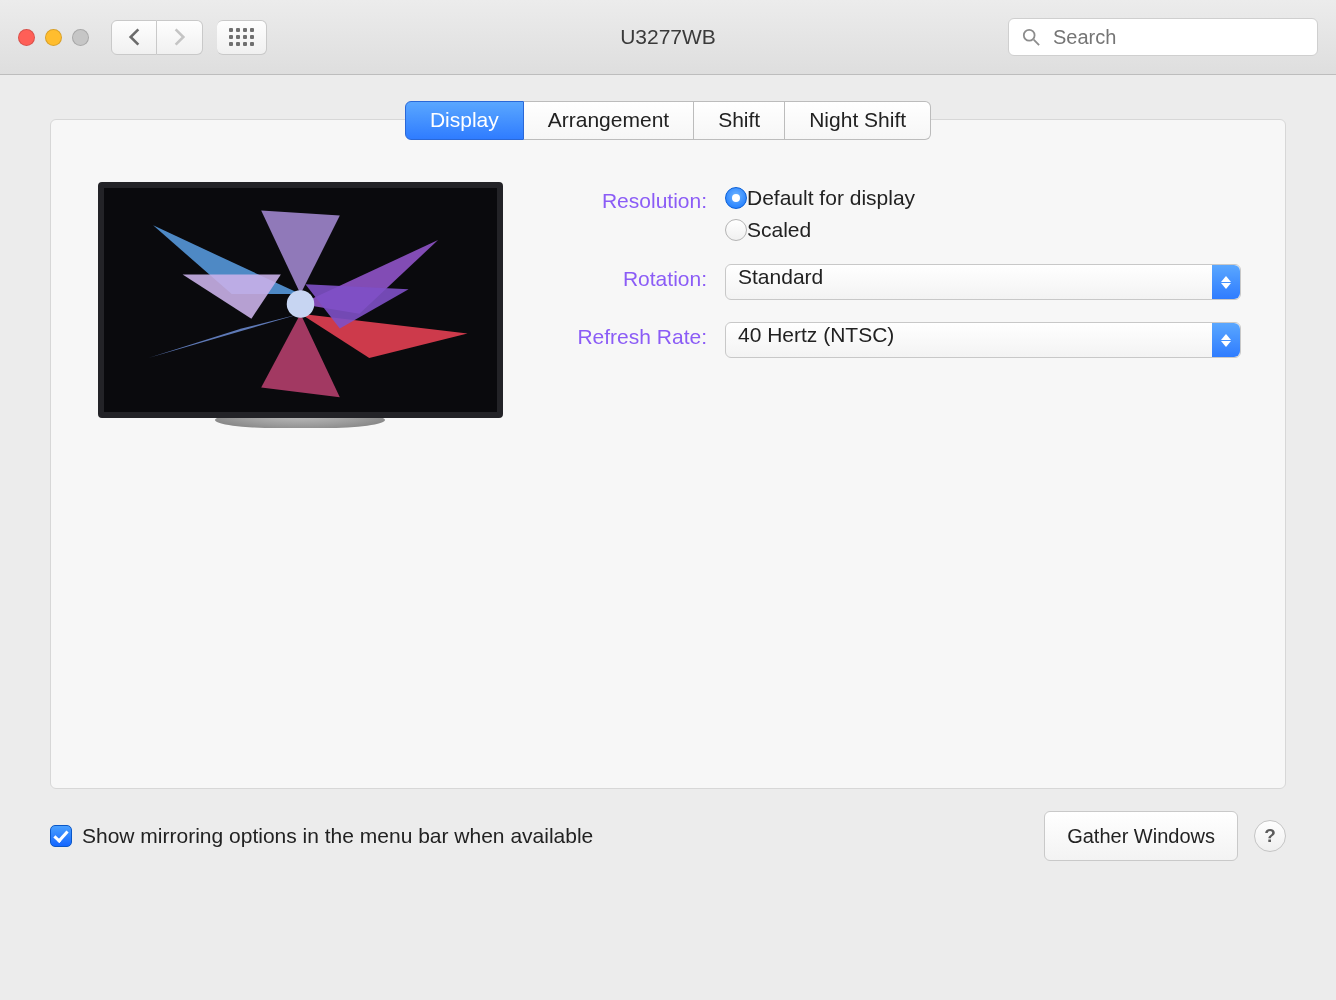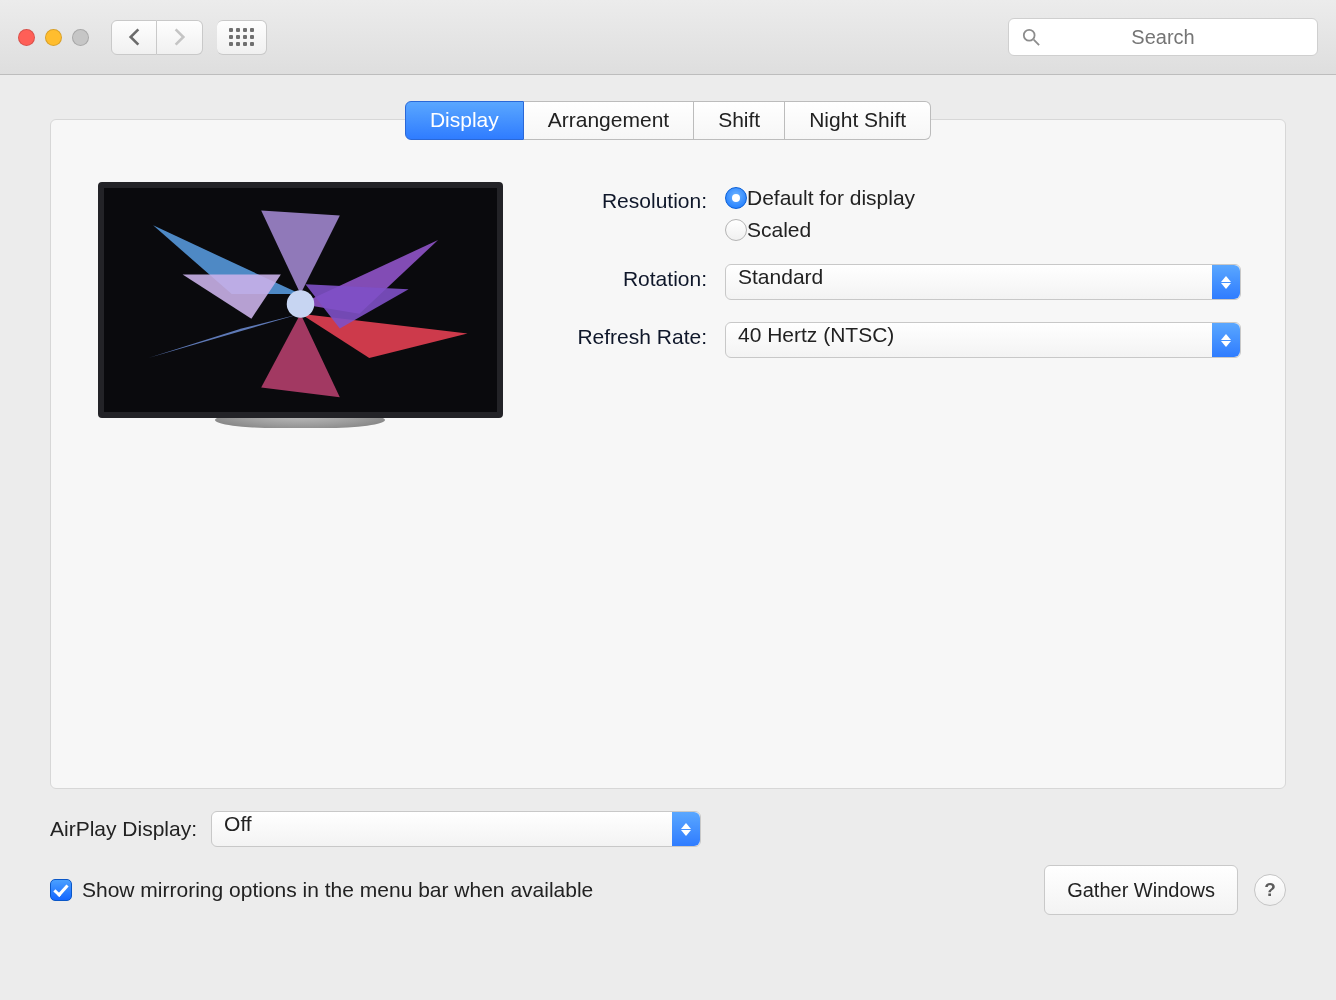--- a/index.html
+++ b/index.html
@@ -42,23 +42,22 @@
   .win-title {
     position: absolute; left: 0; right: 0; text-align: center;
     font-size: 21px; color: #3a3a3a; pointer-events: none; font-weight: 400;
   }
 
   .searchwrap {
     margin-left: auto; position: relative; width: 310px; height: 38px;
   }
   .searchwrap input {
     width: 100%; height: 100%; border-radius: 6px; border: 1px solid #cfcfcf;
-    background: #fff; font-size: 20px; color: #ef4444; 
+    background: #fff; font-size: 20px; color: #ef4444; padding-left: 44px;
     outline: none;
-    text-align: center;
   }
   .searchwrap .mag {
     position: absolute; left: 14px; top: 50%; transform: translateY(-50%);
     color: #8c8c8c;
   }
   .mag svg { width: 18px; height: 18px; display: block; }
 
   
   .content { flex: 1; background: #ececec; padding: 26px 50px; position: relative; }
 
@@ -89,21 +88,21 @@
     width: 405px; height: 236px; background: #0b0b0d;
     border: 6px solid #232327; border-radius: 4px;
     position: relative; overflow: hidden;
   }
   .screen svg { width: 100%; height: 100%; display: block; }
   .stand { width: 170px; height: 16px; background: radial-gradient(ellipse at 50% 0%, #c9c9c9, #9b9b9b 60%, #7a7a7a); border-radius: 50%/70%; margin-top: -6px; }
 
   
   .settings { flex: 1; display: flex; flex-direction: column; gap: 22px; font-size: 21px; padding-top: 4px; }
   .row { display: flex; align-items: flex-start; gap: 18px; }
-  .lbl { width: 172px; text-align: right; padding-top: 3px; color: #0f172a; }
+  .lbl { width: 172px; text-align: right; padding-top: 3px; color: #8b5cf6; }
   .opts { flex: 1; display: flex; flex-direction: column; gap: 8px; }
 
   .radio { display: flex; align-items: center; gap: 0; }
   .rcircle { width: 22px; height: 22px; border-radius: 50%; border: 1px solid #b4b4b4; background: linear-gradient(#fff, #f0f0f0); display: inline-flex; align-items: center; justify-content: center; }
   .rcircle.sel { background: radial-gradient(circle at 50% 40%, #6fb5ff, #1273ff); border-color: #0a5fd6; }
   .rcircle.sel::after { content: ""; width: 8px; height: 8px; border-radius: 50%; background: #fff; }
 
   .select {
     flex: 1; height: 36px; border: 1px solid #c8c8c8; border-radius: 6px;
     background: linear-gradient(#ffffff,#f3f3f3);
@@ -182,20 +181,21 @@
           <i></i>
           <i></i>
           <i></i>
           <i></i>
           <i></i>
           <i></i>
         </span>
     </div>
   </div>
 
+  <div class="win-title">U3277WB</div>
 
   <div class="searchwrap">
     <span class="mag">
       <svg viewBox="0 0 20 20">
           <circle cx="8" cy="8" r="6" fill="none" stroke="#8c8c8c" stroke-width="2"></circle>
           <line x1="13" y1="13" x2="19" y2="19" stroke="#8c8c8c" stroke-width="2"></line>
         </svg>
     </span>
     <input type="text" placeholder="Search" style="">
   </div>
@@ -263,27 +263,20 @@
             <span>40 Hertz (NTSC)</span>
             <span class="arrow"></span>
           </div>
         </div>
 
       </div>
     </div>
   </div>
 
   <div class="bottom">
-    <div class="bottomrow1">
-      <span>AirPlay Display:</span>
-      <div class="select">
-        <span>Off</span>
-        <span class="arrow"></span>
-      </div>
-    </div>
     <div class="bottomrow2">
       <span class="checkbox"></span>
       <span>Show mirroring options in the menu bar when available</span>
       <div class="spacer"></div>
       <div class="pushbtn">
         <span>Gather Windows</span>
       </div>
       <div class="helpbtn">
         <span>?</span>
       </div>

